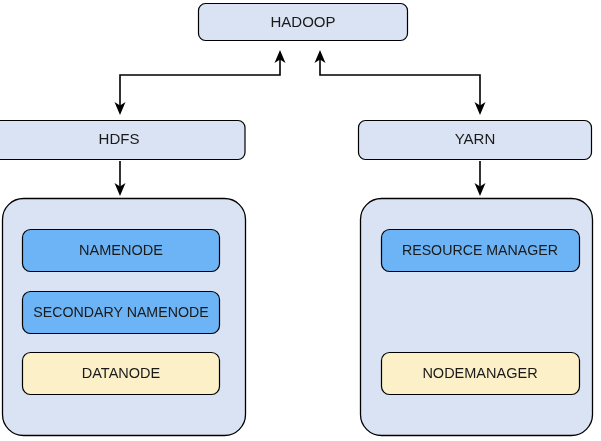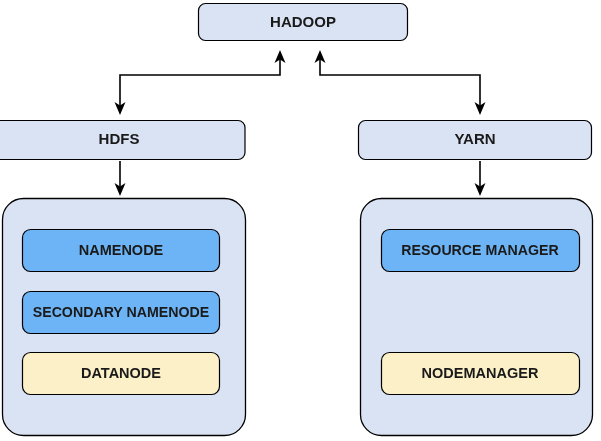--- a/index.html
+++ b/index.html
@@ -10,21 +10,20 @@
   body {
     width: 601px;
     height: 441px;
     overflow: hidden;
     font-family: "Liberation Sans", sans-serif;
   }
   #diagram-root {
     position: relative;
     width: 601px;
     height: 441px;
-    font-weight: bold;
   }
   svg#diagram {
     display: block;
     width: 601px;
     height: 441px;
   }
   .node-label {
     font-family: "Liberation Sans", sans-serif;
     font-size: 15px;
     fill: #1a1a1a;

